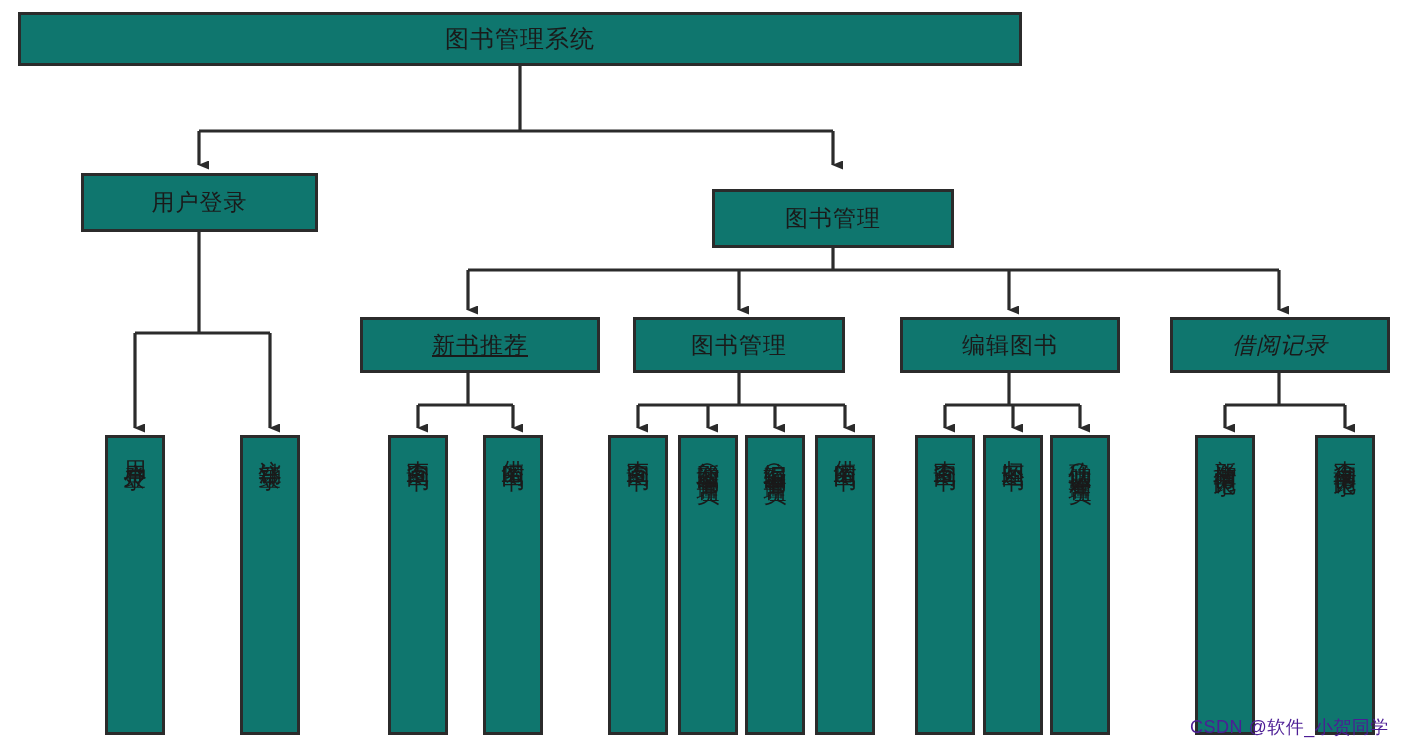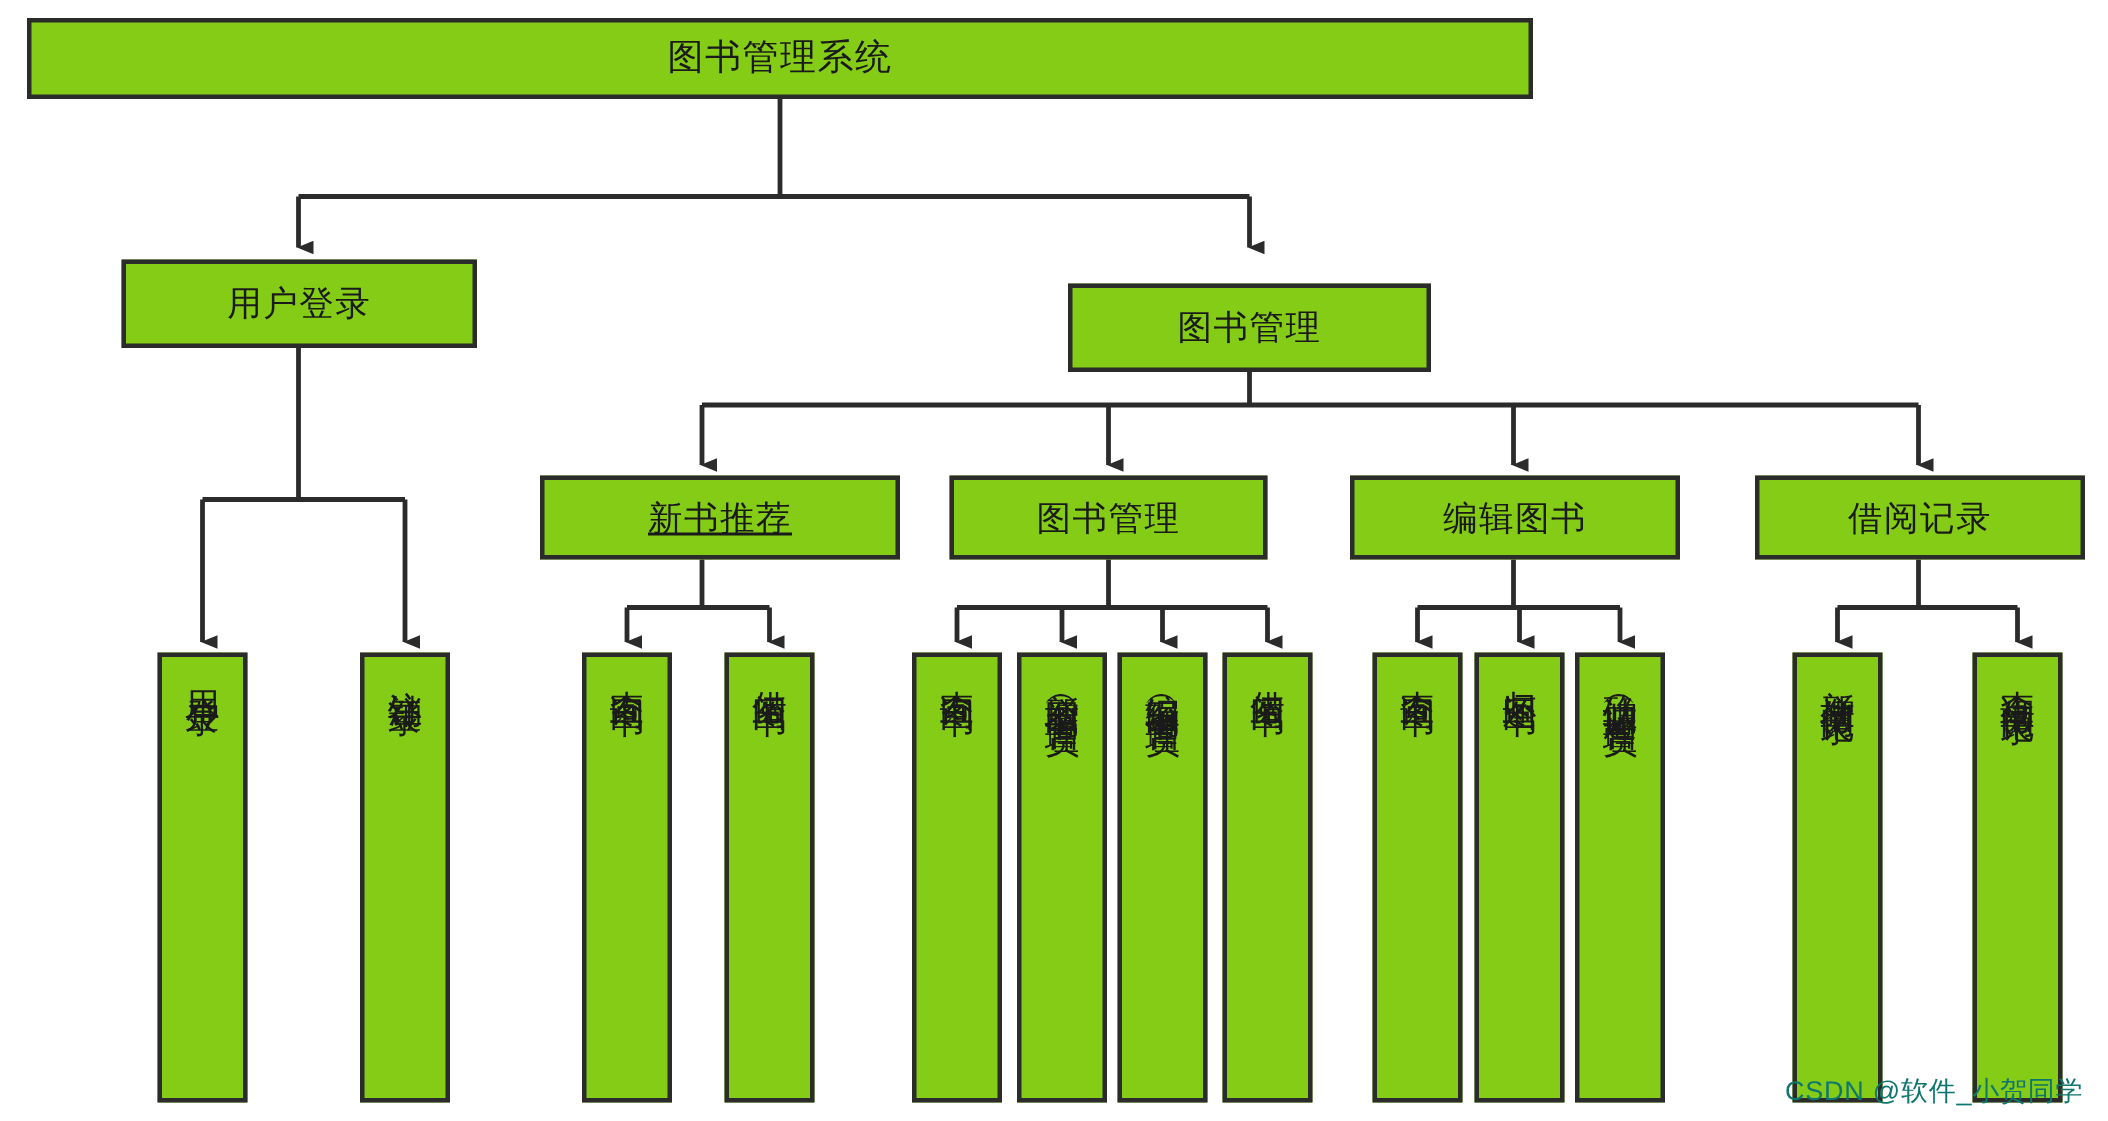--- a/index.html
+++ b/index.html
@@ -22,21 +22,21 @@
     position: absolute;
     left: 0;
     top: 0;
     width: 1405px;
     height: 747px;
     pointer-events: none;
   }
   .node {
     position: absolute;
     box-sizing: border-box;
-    background: #84cc16;
+    background: #0f766e;
     border: 3px solid #2b2b2b;
     display: flex;
     align-items: center;
     justify-content: center;
     text-align: center;
     color: #1a1a1a;
     z-index: 2;
   }
   .node-label {
     font-size: 23px;
@@ -57,21 +57,21 @@
     font-size: 23px;
     line-height: 1.18;
     letter-spacing: 3px;
     white-space: nowrap;
     margin: 0 auto;
   }
   .node.leaf.tall .node-label { padding-top: 2px; }
   .watermark {
     position: absolute;
     font-size: 18px;
-    color: #0f766e;
+    color: #4c1d95;
     letter-spacing: 0.5px;
     white-space: nowrap;
     z-index: 3;
     user-select: none;
   }
 </style>
 </head>
 <body>
 
 <div id="diagram-root">
@@ -139,21 +139,21 @@
 
   <div class="node level-1" style="left:360px; top:317px; width:240px; height:56px;text-decoration:underline;">
     <span class="node-label">新书推荐</span>
   </div>
   <div class="node level-1" style="left:633px; top:317px; width:212px; height:56px;">
     <span class="node-label">图书管理</span>
   </div>
   <div class="node level-1" style="left:900px; top:317px; width:220px; height:56px;">
     <span class="node-label">编辑图书</span>
   </div>
-  <div class="node level-1" style="left:1170px; top:317px; width:220px; height:56px;">
+  <div class="node level-1" style="left:1170px; top:317px; width:220px; height:56px;font-style:italic;">
     <span class="node-label">借阅记录</span>
   </div>
 
   <div class="node leaf" style="left:105px; top:435px; width:60px; height:300px;">
     <span class="node-label">用户登录</span>
   </div>
   <div class="node leaf" style="left:240px; top:435px; width:60px; height:300px;">
     <span class="node-label">注销登录</span>
   </div>
 

